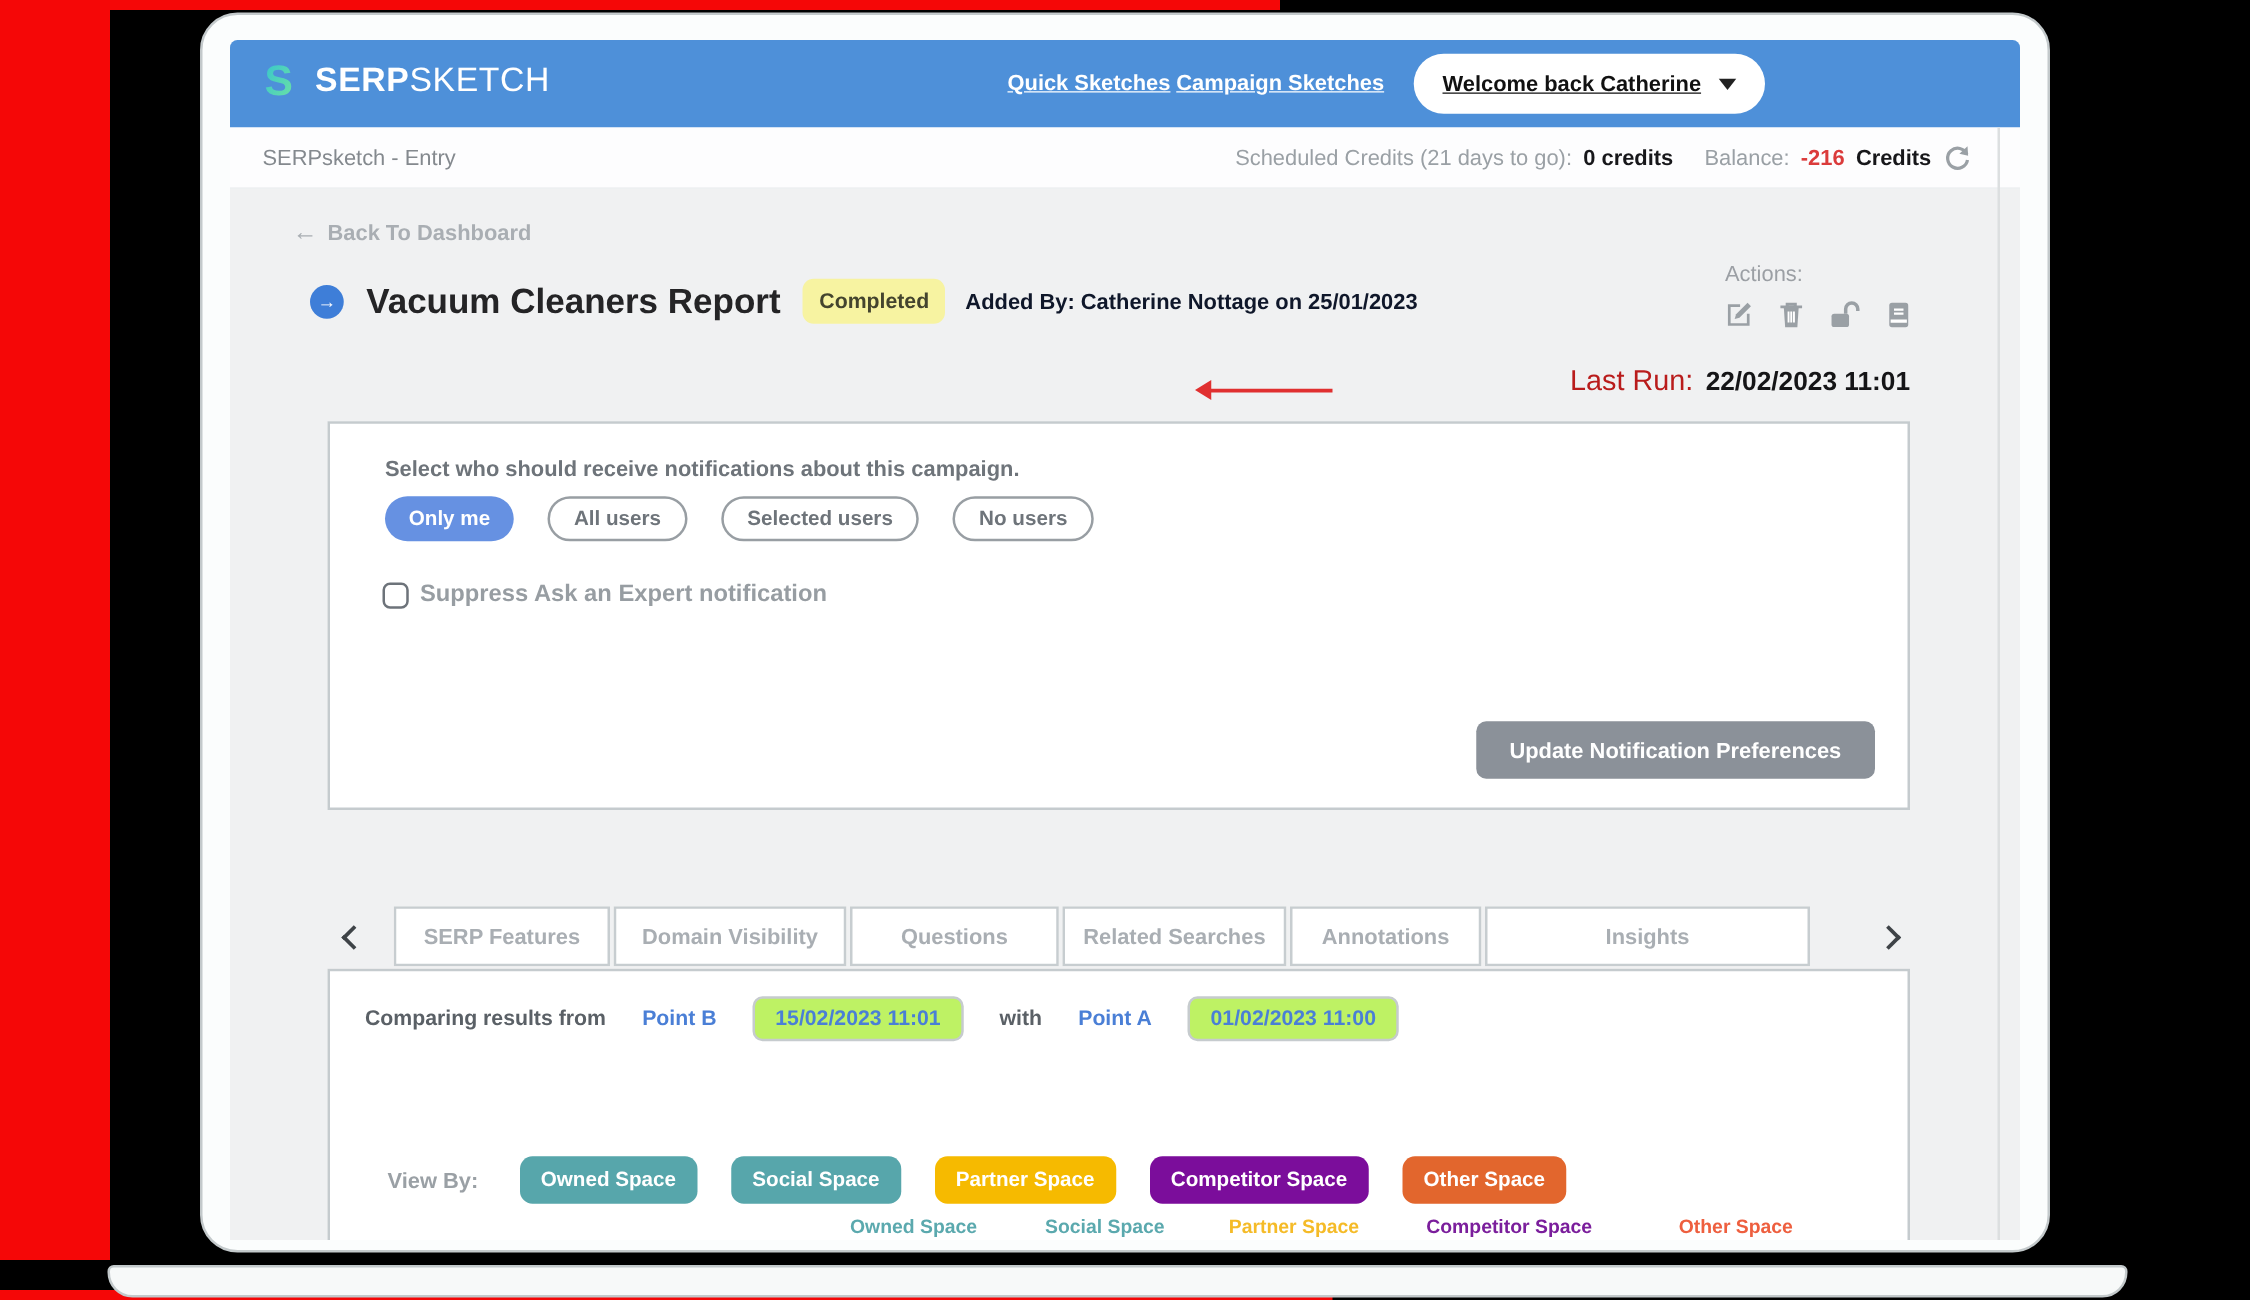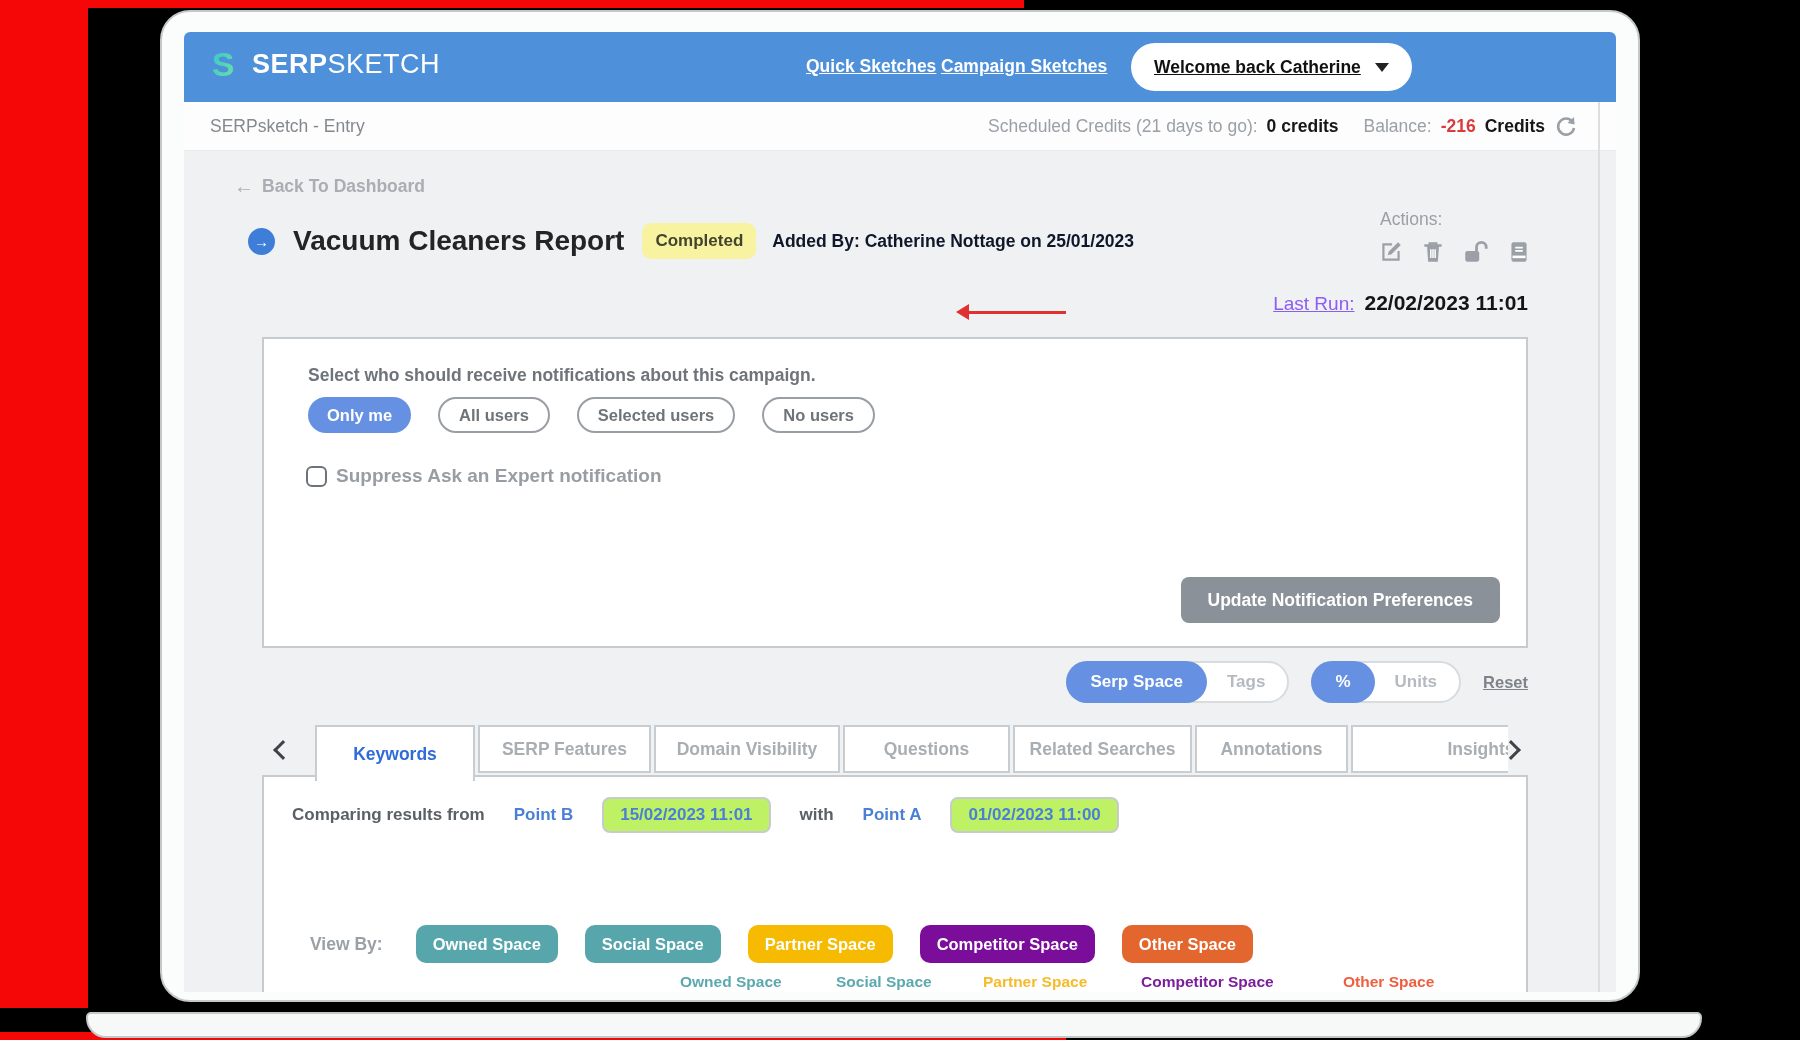--- a/index.html
+++ b/index.html
@@ -60,21 +60,21 @@
   .report-title { margin-left:18px; font-size:28px; font-weight:bold; color:#242426; }
   .badge { margin-left:18px; color:#44442e; font-weight:bold; font-size:17px;
            padding:8px 13px; border-radius:9px; }
   .added-by { margin-left:16px; color:#0f172a; font-weight:bold; font-size:17.5px; }
 
   .actions-label { left:1196px; top:58px; color:#9b9fa4; font-size:17.5px; }
   .actions-icons { left:1194px; top:88px; display:flex; gap:16px; }
   .actions-icons svg { cursor:pointer; }
 
   .lastrun { right:88px; top:140px; display:flex; align-items:baseline; gap:10px; }
-  .lastrun-label { color:#8b5cf6; font-size:19px;text-decoration:underline; }
+  .lastrun-label { color:#b91c1c; font-size:23px; }
   .lastrun-value { color:#151517; font-size:21px; font-weight:bold; }
 
   .tab { border:2px solid #c7cdd0; background:#fff; color:#a9aeb3; font-weight:bold;
          font-size:17.5px; height:48px; display:flex; align-items:center;
          justify-content:center; flex:none; cursor:pointer; }
   .tab.active { color:#2e6cd8; border-bottom:none; height:52px; position:relative; z-index:5; }
   .tabs1 { left:78px; top:138px; display:flex; gap:3px; }
   .tabs2wrap { left:131px; top:574px; width:1193px; display:flex; gap:3px; overflow:hidden; z-index:4; }
   .tabs2wrap .tab.active { height:56px; }
 
@@ -237,35 +237,23 @@
         <div class="pill-btn unsel">Selected users</div>
         <div class="pill-btn unsel">No users</div>
       </div>
       <div class="abs suppress">
         <span class="checkbox"></span>
         <span class="suppress-label">Suppress Ask an Expert notification</span>
       </div>
       <div class="abs update-btn">Update Notification Preferences</div>
     </div>
 
-    <div class="abs toggles">
-      <div class="toggle-group">
-        <div class="toggle-pill" style="background: rgb(102, 145, 226);">Serp Space</div>
-        <div class="toggle-off">Tags</div>
-      </div>
-      <div class="toggle-group">
-        <div class="toggle-pill" style="background: rgb(102, 145, 226);">%</div>
-        <div class="toggle-off">Units</div>
-      </div>
-      <div class="reset">Reset</div>
-    </div>
 
     <div class="abs chev" id="chev-left"></div>
     <div class="abs tabs2wrap">
-      <div class="tab active" style="width:160px">Keywords</div>
       <div class="tab" style="width:173px">SERP Features</div>
       <div class="tab" style="width:186px">Domain Visibility</div>
       <div class="tab" style="width:167px">Questions</div>
       <div class="tab" style="width:179px">Related Searches</div>
       <div class="tab" style="width:153px">Annotations</div>
       <div class="tab" style="width:260px">Insights</div>
     </div>
     <div class="abs chev" id="chev-right"></div>
 
     <div class="abs panel" id="panel2">

